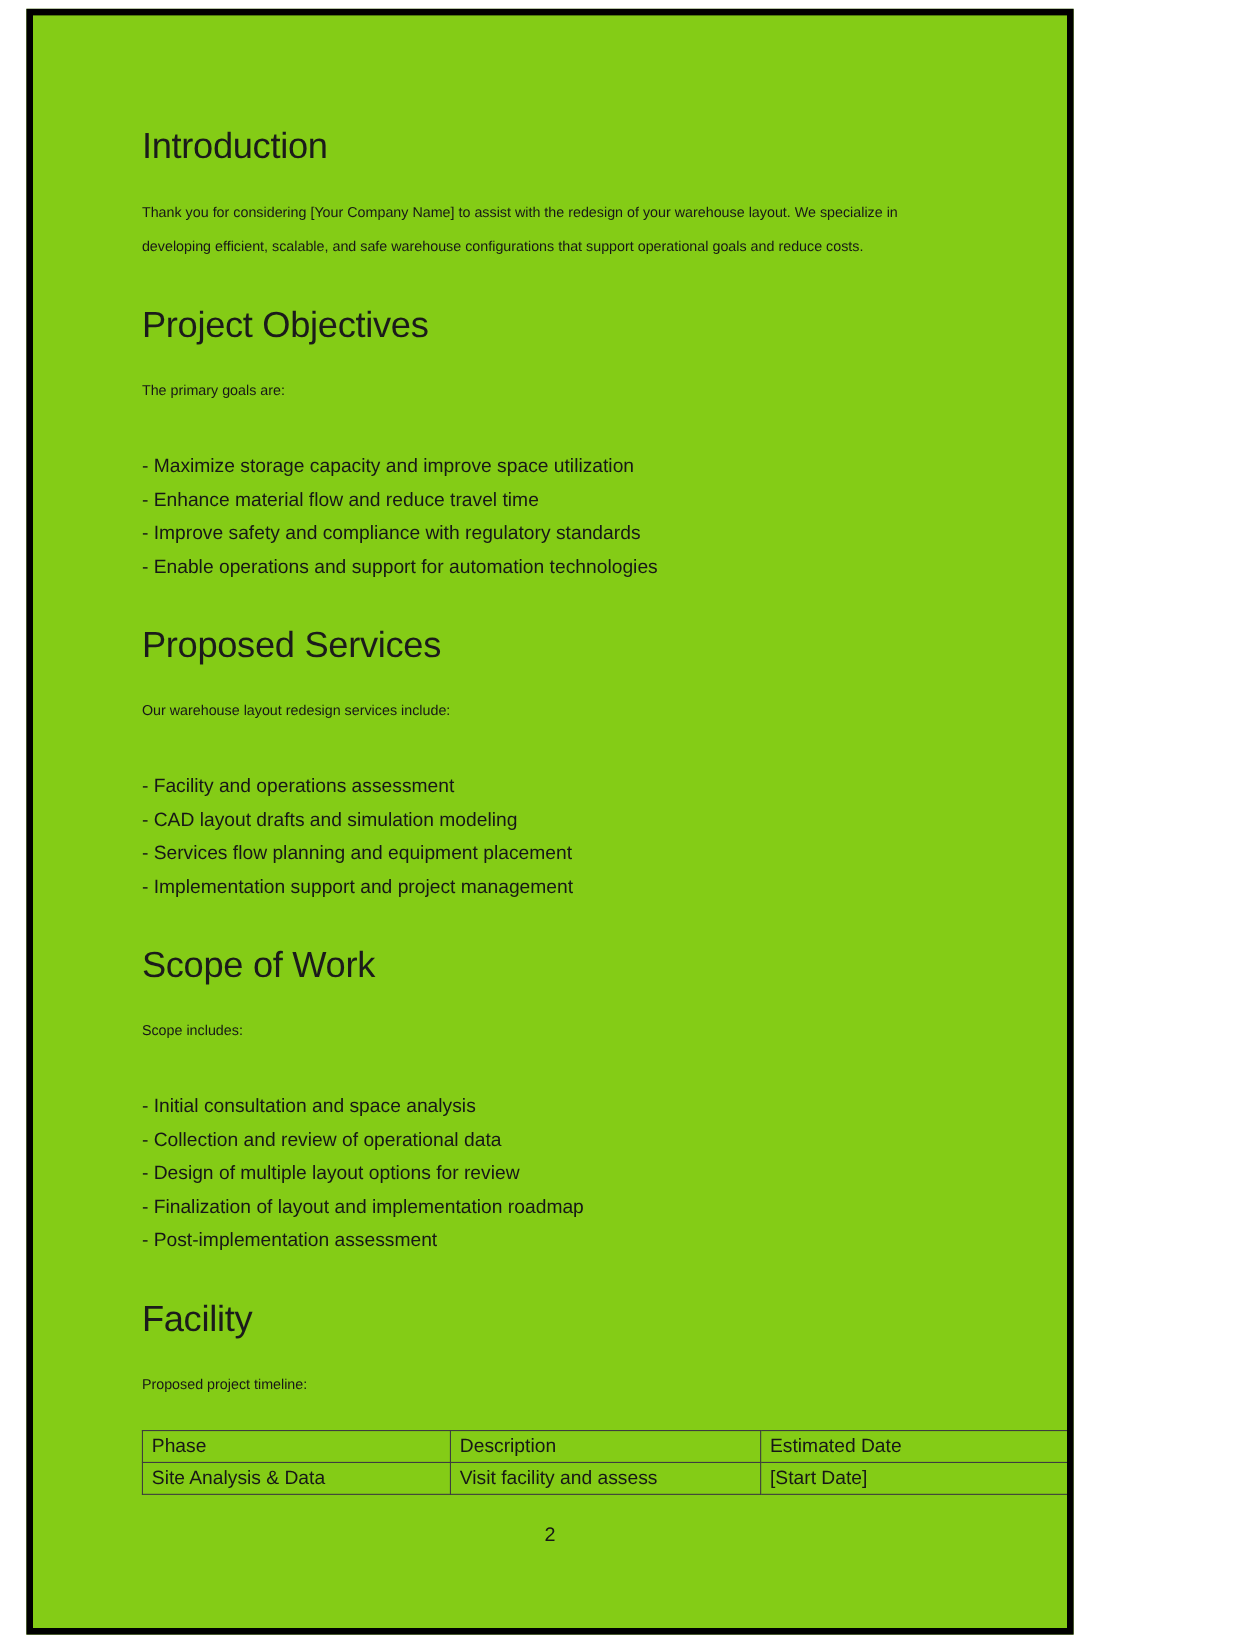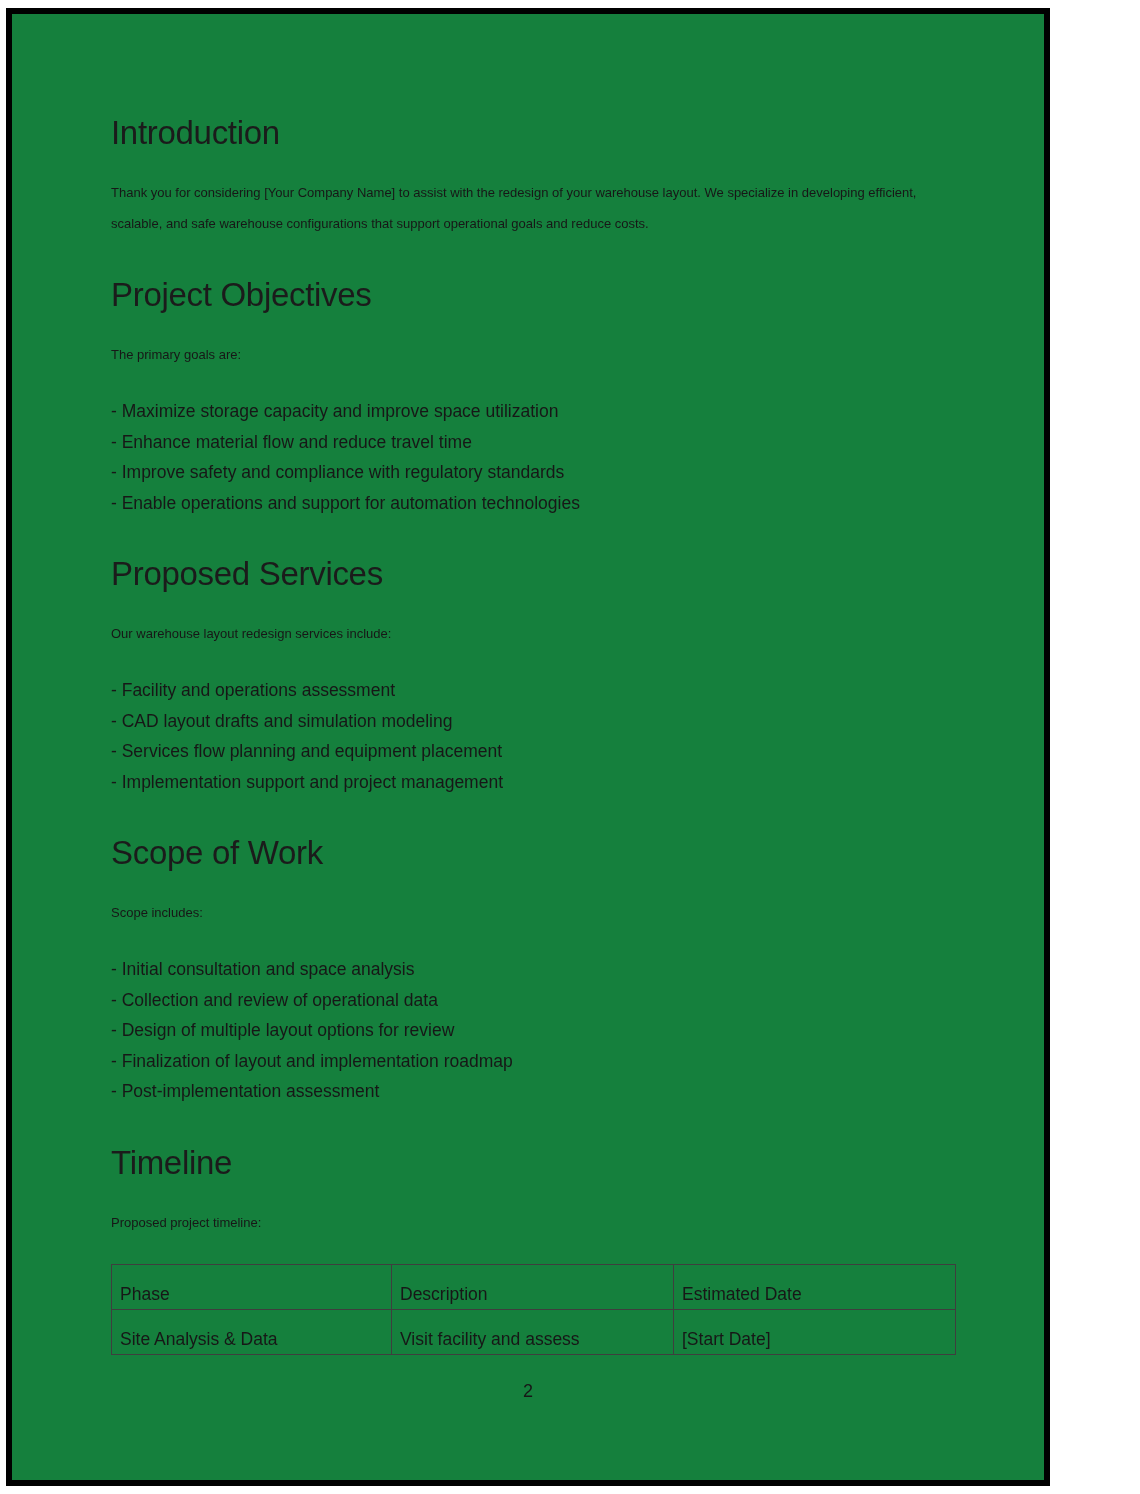--- a/index.html
+++ b/index.html
@@ -11,25 +11,25 @@
   body {
     width: 1140px;
     height: 1494px;
     position: relative;
     font-family: "Liberation Sans", sans-serif;
     color: #171717;
   }
   .page {
     position: absolute;
     top: 8px;
-    left: 6px;
-    width: 1044px;
+    left: 24px;
+    width: 952px;
     height: 1478px;
     border: 6px solid #000000;
-    background: #15803d;
+    background: #84cc16;
     overflow: hidden;
   }
   .content {
     padding: 99px 99px 0 99px;
   }
   .h1 {
     font-size: 33px;
     font-weight: 400;
     line-height: 40px;
     margin: 36px 0 0 0;
@@ -37,38 +37,38 @@
     letter-spacing: -0.3px;
   }
   .h1.first { margin-top: 0; }
   .para {
     font-size: 13px;
     line-height: 31px;
     margin: 24px 0 0 0;
     color: #171717;
   }
   .list {
-    margin: 26px 0 0 0;
+    margin: 38px 0 0 0;
   }
   .list-item {
     font-size: 17.5px;
     line-height: 30.5px;
     color: #171717;
   }
   table.timeline {
     margin-top: 26px;
     width: 844px;
     border-collapse: collapse;
     table-layout: fixed;
   }
   table.timeline td {
     border: 1px solid #3e3e3e;
     font-size: 17.5px;
     line-height: 21px;
-    padding: 19px 8px 4px 8px;
+    padding: 3px 8px 4px 8px;
     color: #171717;
     overflow: hidden;
     white-space: nowrap;
   }
   .col-phase { width: 280px; }
   .col-desc  { width: 282px; }
   .col-date  { width: 282px; }
   .page-number {
     margin-top: 24px;
     text-align: center;
@@ -107,21 +107,21 @@
     <div class="h1">Scope of Work</div>
     <div class="para">Scope includes:</div>
     <div class="list">
       <div class="list-item">- Initial consultation and space analysis</div>
       <div class="list-item">- Collection and review of operational data</div>
       <div class="list-item">- Design of multiple layout options for review</div>
       <div class="list-item">- Finalization of layout and implementation roadmap</div>
       <div class="list-item">- Post-implementation assessment</div>
     </div>
 
-    <div class="h1">Timeline</div>
+    <div class="h1">Facility</div>
     <div class="para">Proposed project timeline:</div>
 
     <table class="timeline">
       <tbody>
           <tr>
         <td class="col-phase">Phase</td>
         <td class="col-desc">Description</td>
         <td class="col-date">Estimated Date</td>
       </tr>
       <tr>

